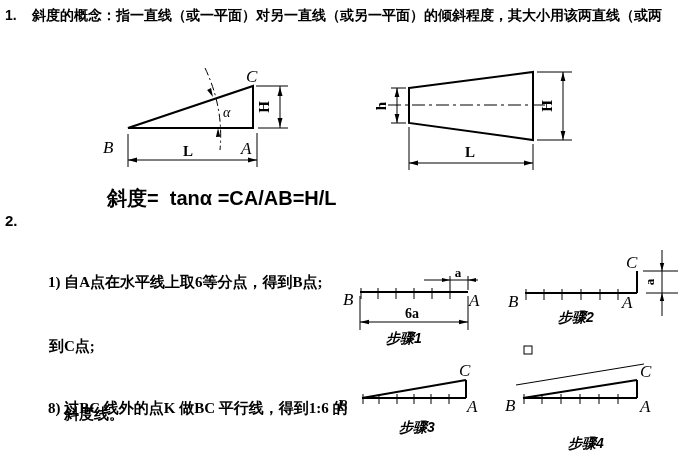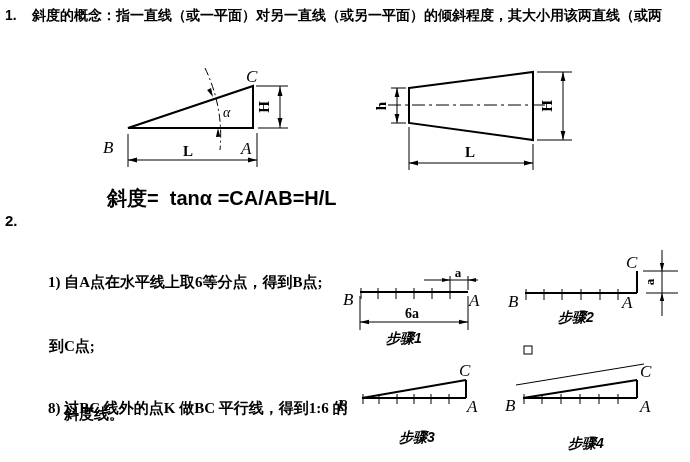--- a/index.html
+++ b/index.html
@@ -172,21 +172,21 @@
       <line class="thin" x1="379" y1="394" x2="379" y2="404"></line>
       <line class="thin" x1="397" y1="394" x2="397" y2="404"></line>
       <line class="thin" x1="414" y1="394" x2="414" y2="404"></line>
       <line class="thin" x1="431" y1="394" x2="431" y2="404"></line>
       <line class="thin" x1="449" y1="394" x2="449" y2="404"></line>
     </g>
     <text class="vtx" x="459" y="376">C</text>
     <text class="vtx" x="337" y="411">B</text>
     <text class="vtx" x="467" y="412">A</text>
   </svg>
-  <div class="caption" style="left:399px;top:429px">步骤3</div>
+  <div class="caption" style="left:399px;top:419px">步骤3</div>
 
   <svg style="left:500px;top:342px" width="190" height="118" viewBox="500 342 190 118">
     <rect class="thin" x="524" y="346" width="8" height="8"></rect>
     <g>
       <line class="thin" x1="516" y1="385" x2="644" y2="364"></line>
     </g>
     <g>
       <line class="thick" x1="523" y1="398" x2="637" y2="398"></line>
       <line class="thick" x1="523" y1="398" x2="637" y2="380"></line>
       <line class="thick" x1="637" y1="380" x2="637" y2="398"></line>

